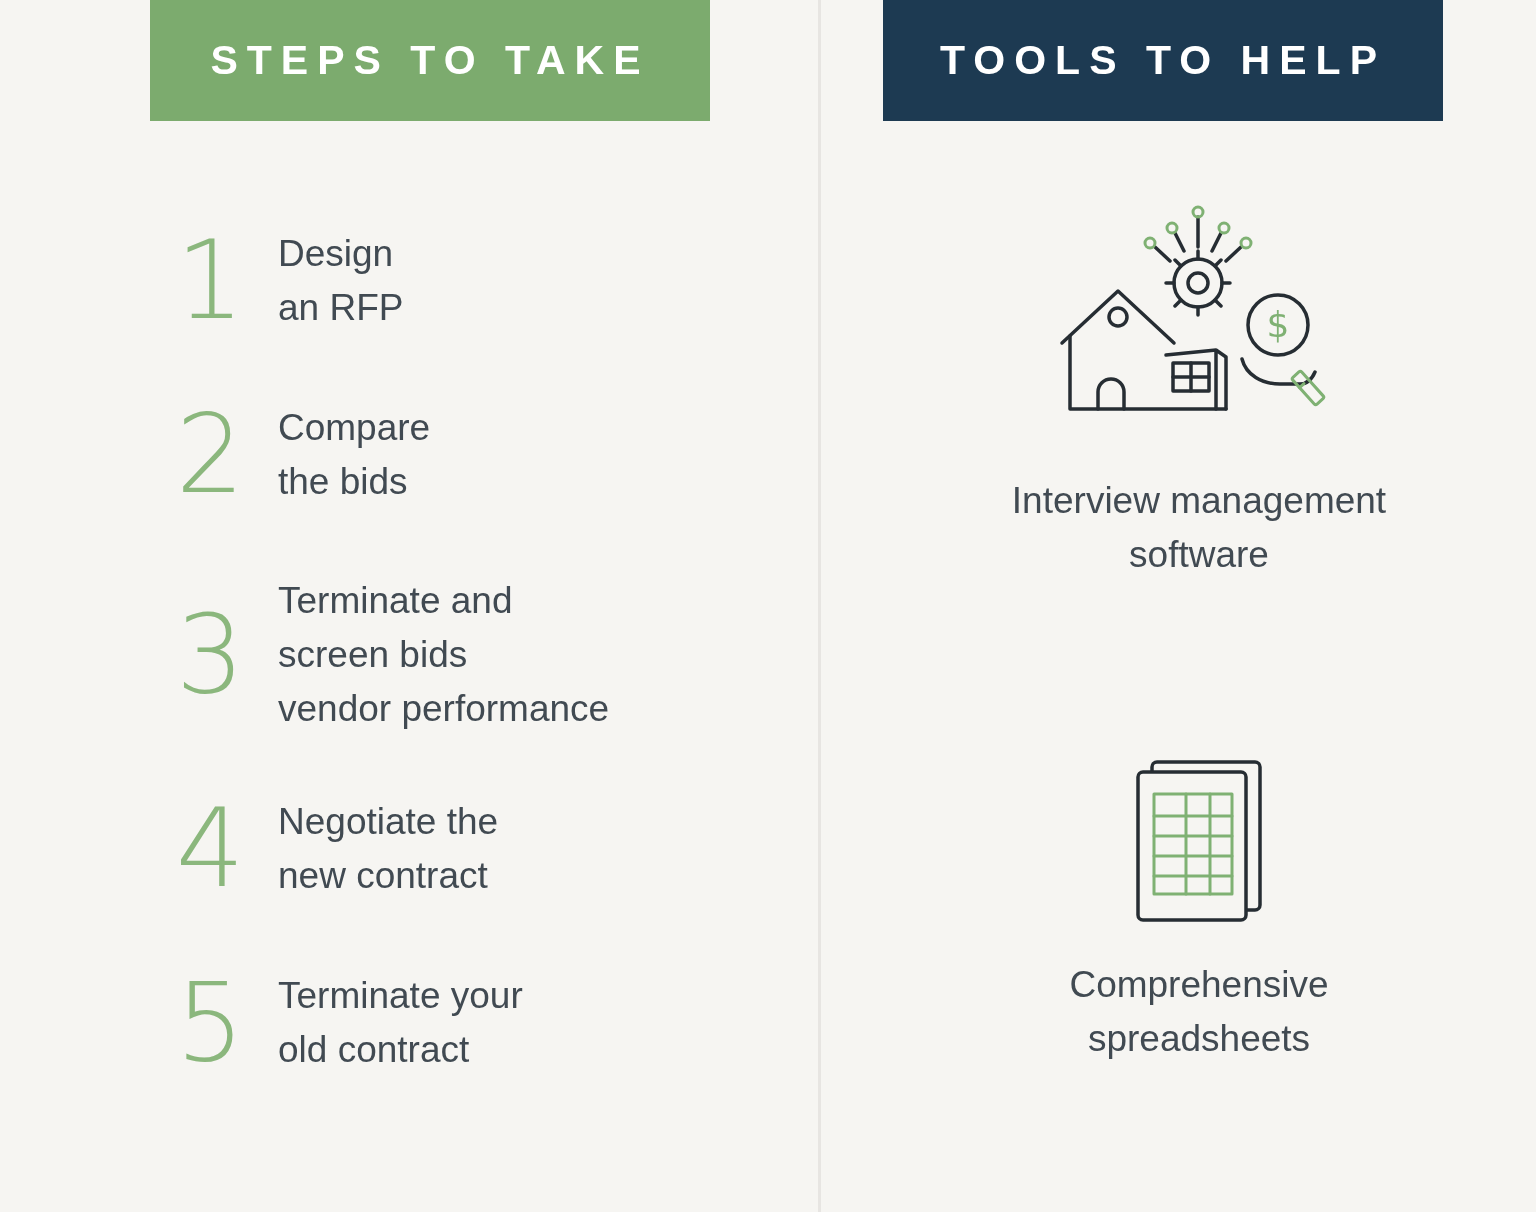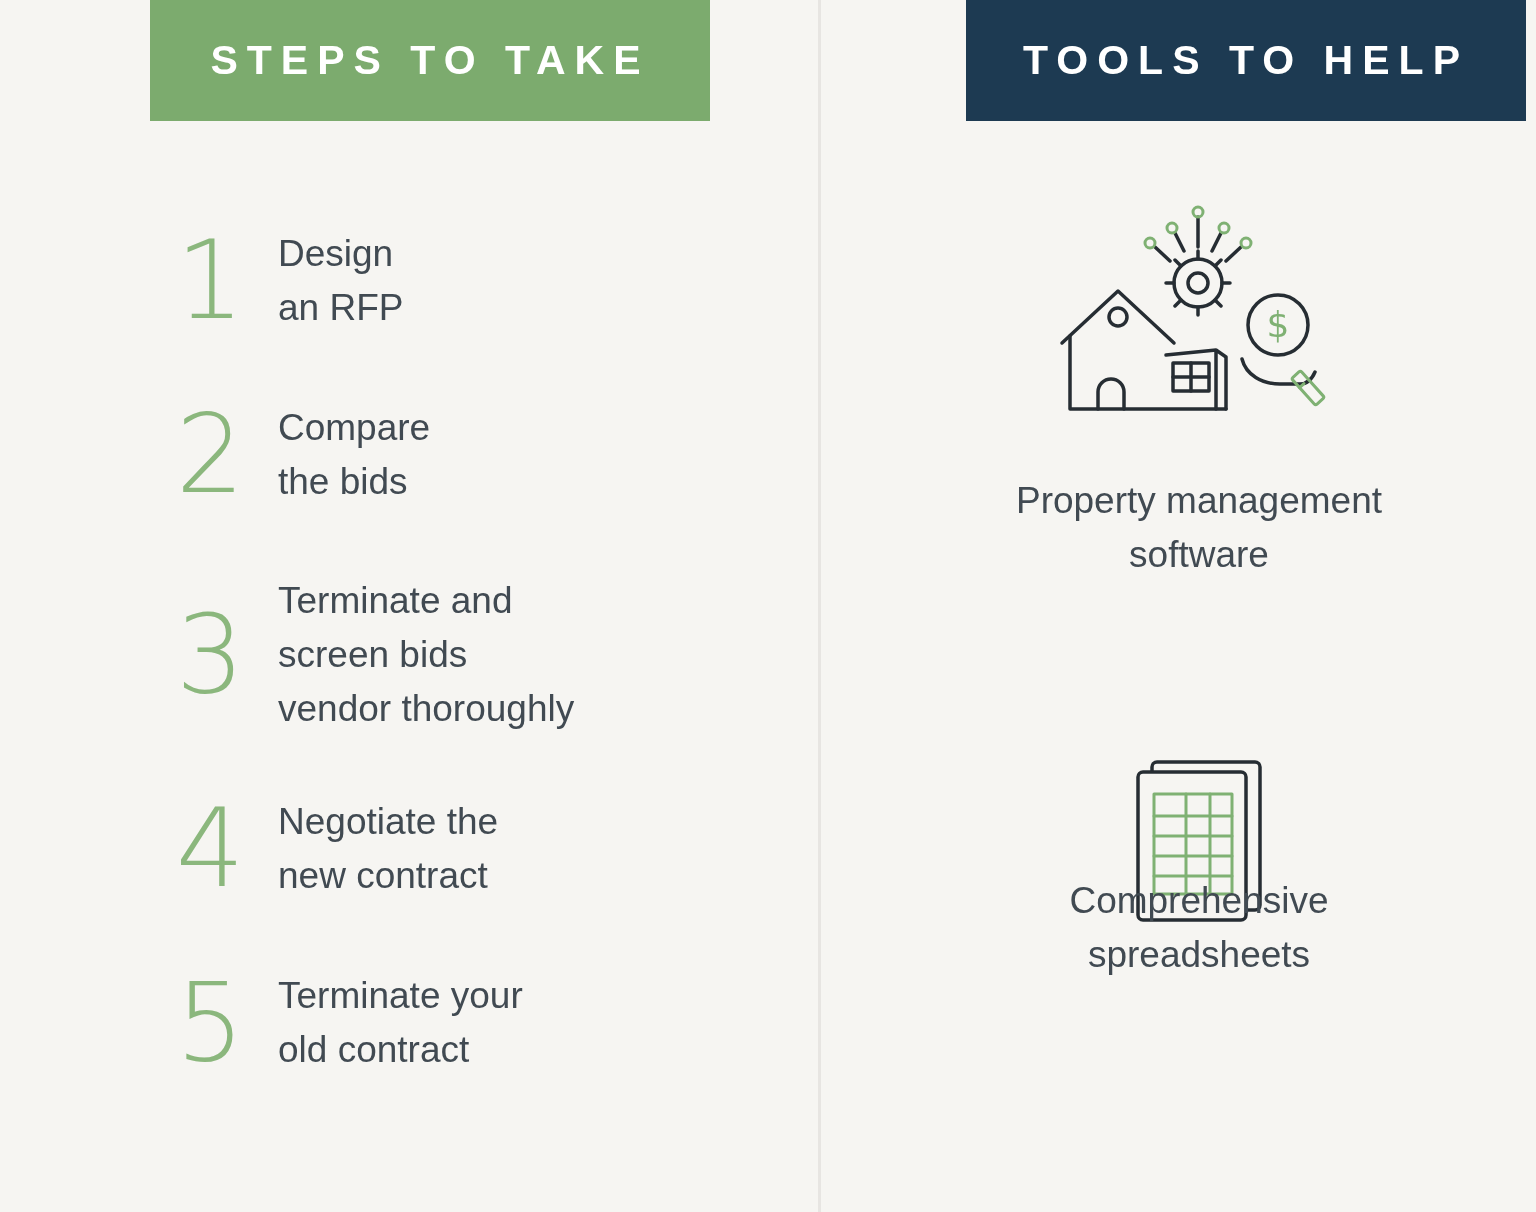--- a/index.html
+++ b/index.html
@@ -7,21 +7,21 @@
     position:relative;width:1516px;height:1212px;overflow:hidden;
     background:#f6f5f2;font-family:"Liberation Sans",sans-serif;margin-left:44px;
   }
   .divider{position:absolute;left:774px;top:0;width:3px;height:1212px;background:#e7e5e2;}
   .header{
     position:absolute;top:0;height:121px;width:560px;
     display:flex;align-items:center;justify-content:center;
     color:#ffffff;font-size:41px;font-weight:bold;letter-spacing:0.22em;
   }
   .header-green{left:106px;background:#7cab6e;}
-  .header-navy{left:922px;background:#1d3a52;}
+  .header-navy{left:839px;background:#1d3a52;}
   .step{position:absolute;left:118px;display:flex;align-items:center;}
   .step-num{
     width:96px;text-align:center;flex:0 0 96px;
     font-family:"DejaVu Sans",sans-serif;font-weight:300;
     font-size:108px;line-height:1;color:#8bb77d;
   }
   .step-lines{margin-left:20px;font-size:37px;line-height:54px;color:#414a52;}
   .step-lines span{display:block;}
   .tool-icon{position:absolute;}
   .caption{
@@ -57,21 +57,21 @@
       <span>Compare</span>
       <span>the bids</span>
     </div>
   </div>
 
   <div class="step" style="top:574px">
     <div class="step-num">3</div>
     <div class="step-lines">
       <span>Terminate and</span>
       <span>screen bids</span>
-      <span>vendor thoroughly</span>
+      <span>vendor performance</span>
     </div>
   </div>
 
   <div class="step" style="top:795px">
     <div class="step-num">4</div>
     <div class="step-lines">
       <span>Negotiate the</span>
       <span>new contract</span>
     </div>
   </div>
@@ -118,32 +118,32 @@
       <text x="222" y="134" text-anchor="middle" font-family="DejaVu Sans, sans-serif" font-size="36" fill="#7fb173">$</text>
       <path class="dark-stroke" d="M186 156 C190 172 206 181 224 181 H244 C251 181 256 176 259 169"></path>
       <g class="green-stroke" transform="rotate(-42 252 185)">
         <rect x="246" y="167" width="12" height="36" rx="2"></rect>
         <path d="M246 179 h6"></path>
       </g>
     </g>
   </svg>
 
   <div class="caption" style="top:474px">
-    <span>Property management</span>
+    <span>Interview management</span>
     <span>software</span>
   </div>
 
   <svg class="tool-icon" style="left:1078px;top:758px" width="156" height="164" viewBox="0 0 156 164">
     <rect class="dark-stroke" x="30" y="4" width="108" height="148" rx="5"></rect>
     <rect x="16" y="14" width="108" height="148" rx="5" fill="#f6f5f2" stroke="#262d33" stroke-width="3.5"></rect>
     <g class="green-stroke" stroke-width="2.5">
       <rect x="32" y="36" width="78" height="100"></rect>
       <path d="M32 58 H110 M32 78 H110 M32 98 H110 M32 118 H110"></path>
       <path d="M64 36 V136 M88 36 V136"></path>
     </g>
   </svg>
 
-  <div class="caption" style="top:874px">
+  <div class="caption" style="top:958px">
     <span>Comprehensive</span>
     <span>spreadsheets</span>
   </div>
 
 </div>
 
 </body></html>

